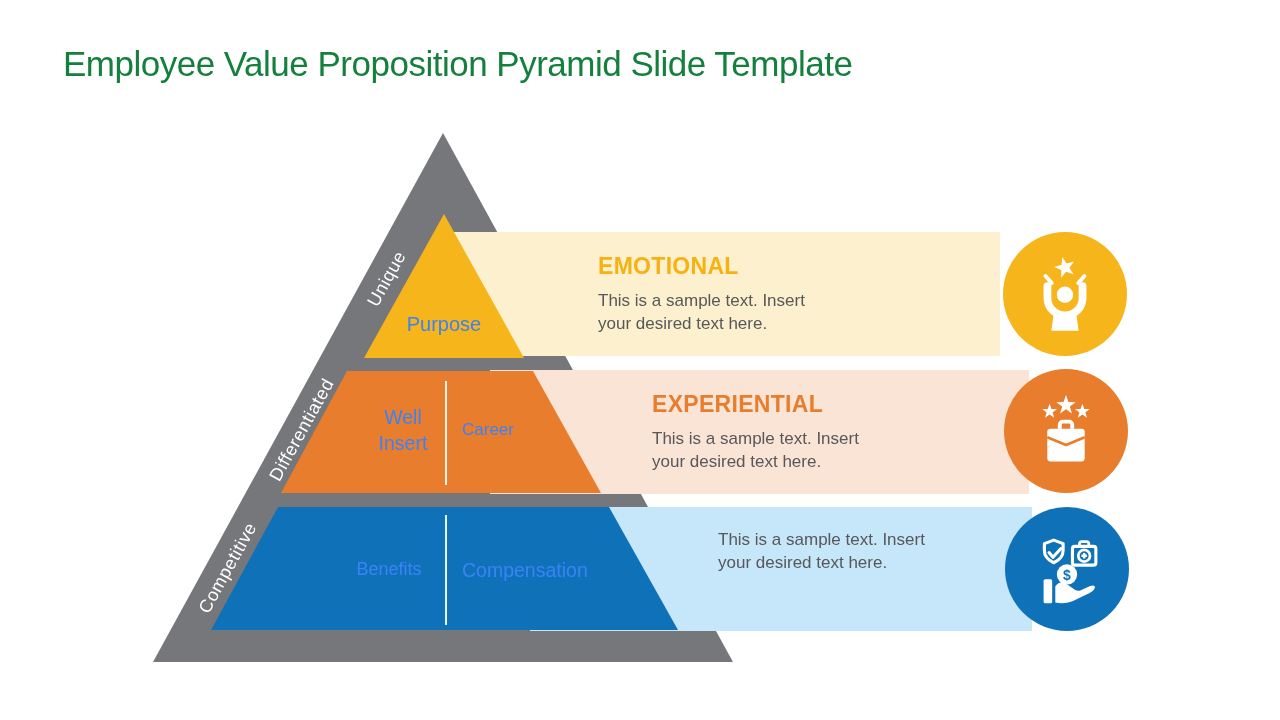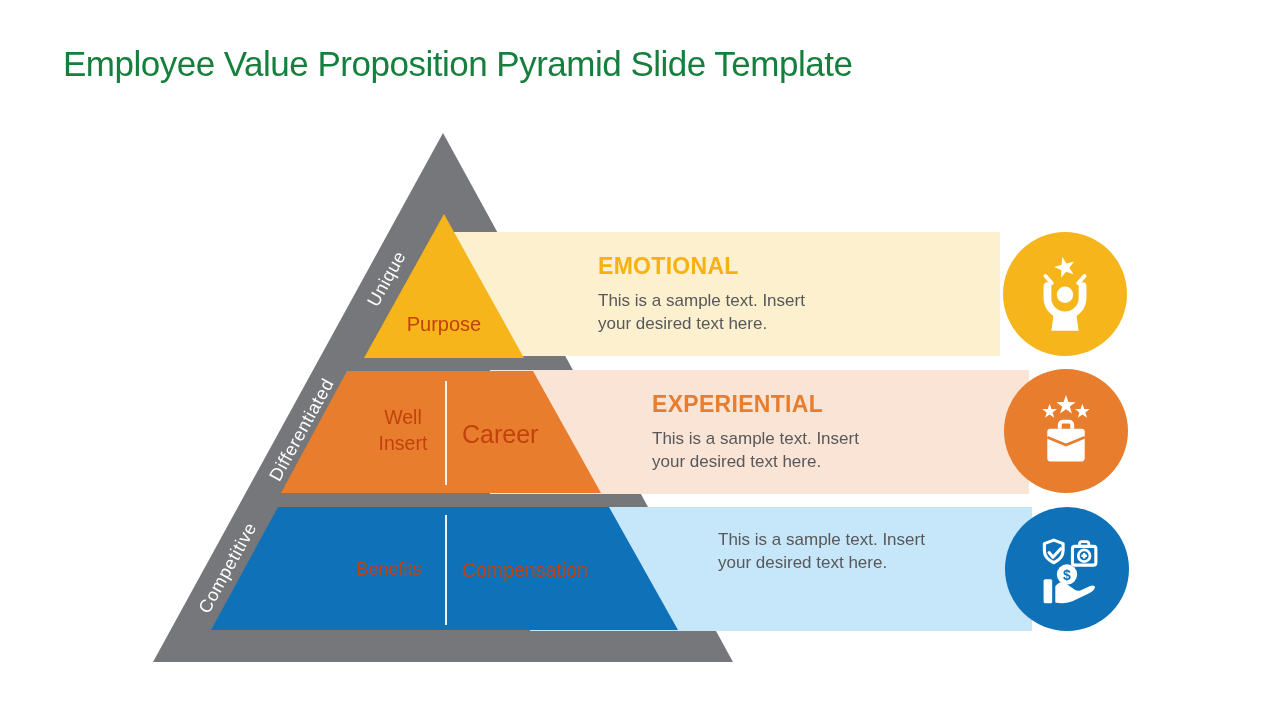--- a/index.html
+++ b/index.html
@@ -25,24 +25,24 @@
   .band-content{position:absolute;top:21px;}
   .band-1 .band-content{left:152px;}
   .band-2 .band-content{left:162px;}
   .band-3 .band-content{left:188px;}
   .band-title{font-size:23px;font-weight:bold;letter-spacing:0.3px;margin:0 0 9px 0;}
   .band-1 .band-title{color:var(--gold_text);}
   .band-2 .band-title{color:var(--orange);}
   .band-3 .band-title{color:var(--blue_text);}
   .band-body{font-size:17px;line-height:23px;color:var(--body_text);margin:0;}
   
-  .seg-label{position:absolute;color:#c2410c;z-index:4;}
+  .seg-label{position:absolute;color:#3b82f6;z-index:4;}
   .lbl-purpose{left:384px;top:313px;width:120px;text-align:center;font-size:20px;}
   .lbl-wellbeing{left:373px;top:404px;width:60px;text-align:center;font-size:19.5px;line-height:26px;}
-  .lbl-career{left:462px;top:420px;font-size:25px;}
+  .lbl-career{left:462px;top:420px;font-size:17px;}
   .lbl-benefits{left:339px;top:559px;width:100px;text-align:center;font-size:18px;}
   .lbl-compensation{left:462px;top:559px;font-size:19.5px;}
   .side-label{
     position:absolute;color:#ffffff;z-index:4;font-size:18px;letter-spacing:0.5px;
     transform:translate(-50%,-50%) rotate(-61deg);white-space:nowrap;
   }
   .side-unique{left:387px;top:279px;}
   .side-differentiated{left:302px;top:430px;}
   .side-competitive{left:228px;top:568px;}
   .vline{position:absolute;width:2px;background:rgba(255,255,255,0.9);z-index:4;}

